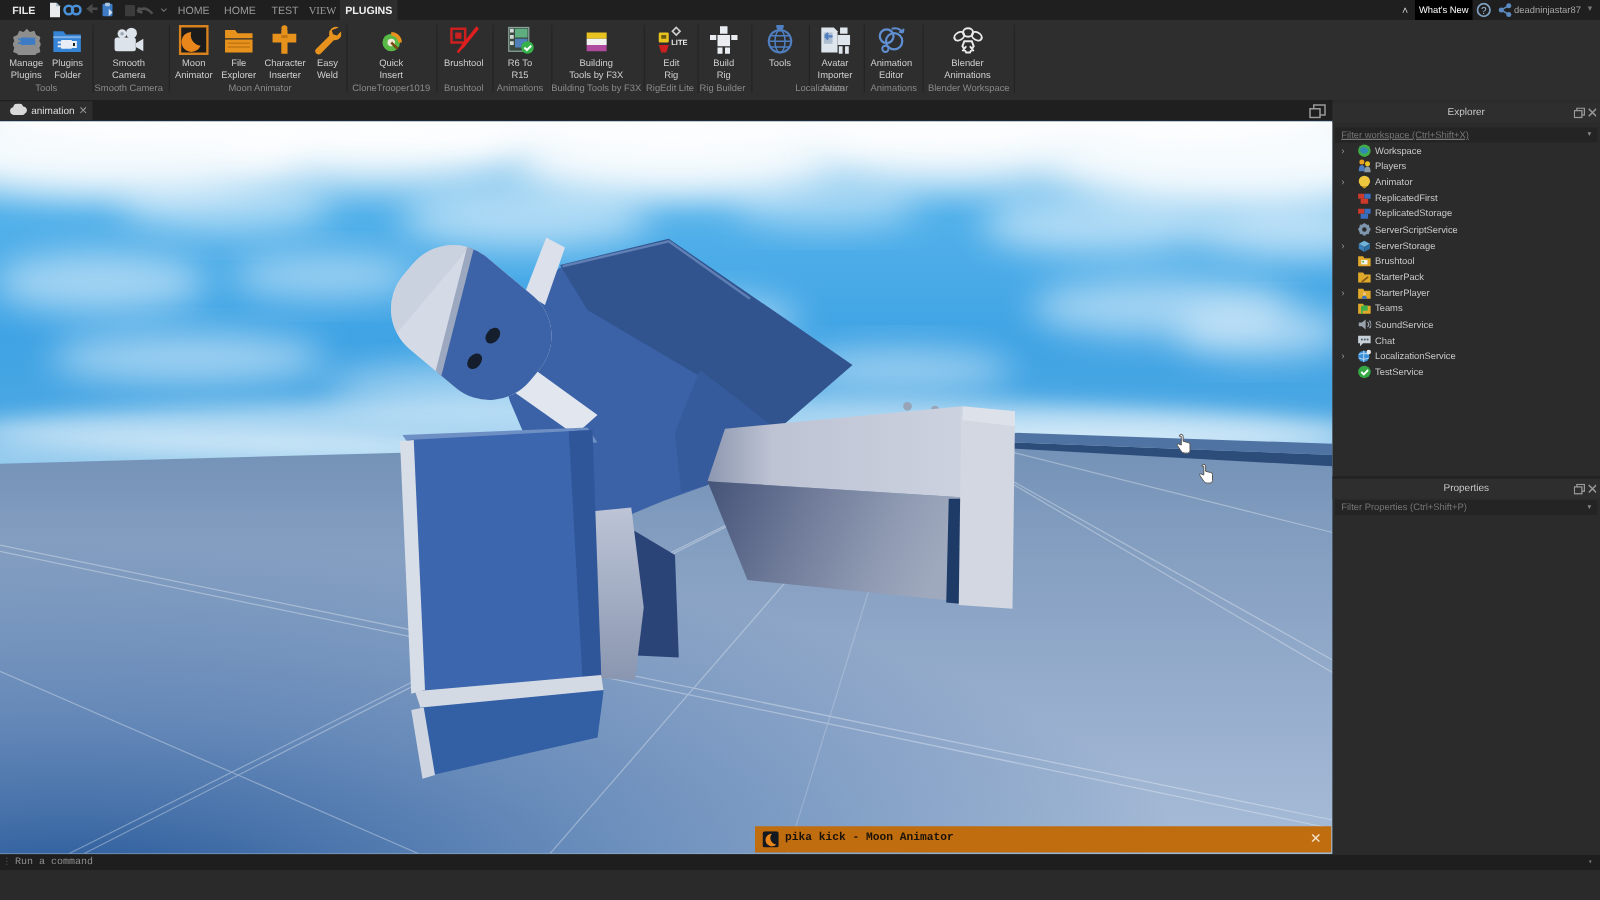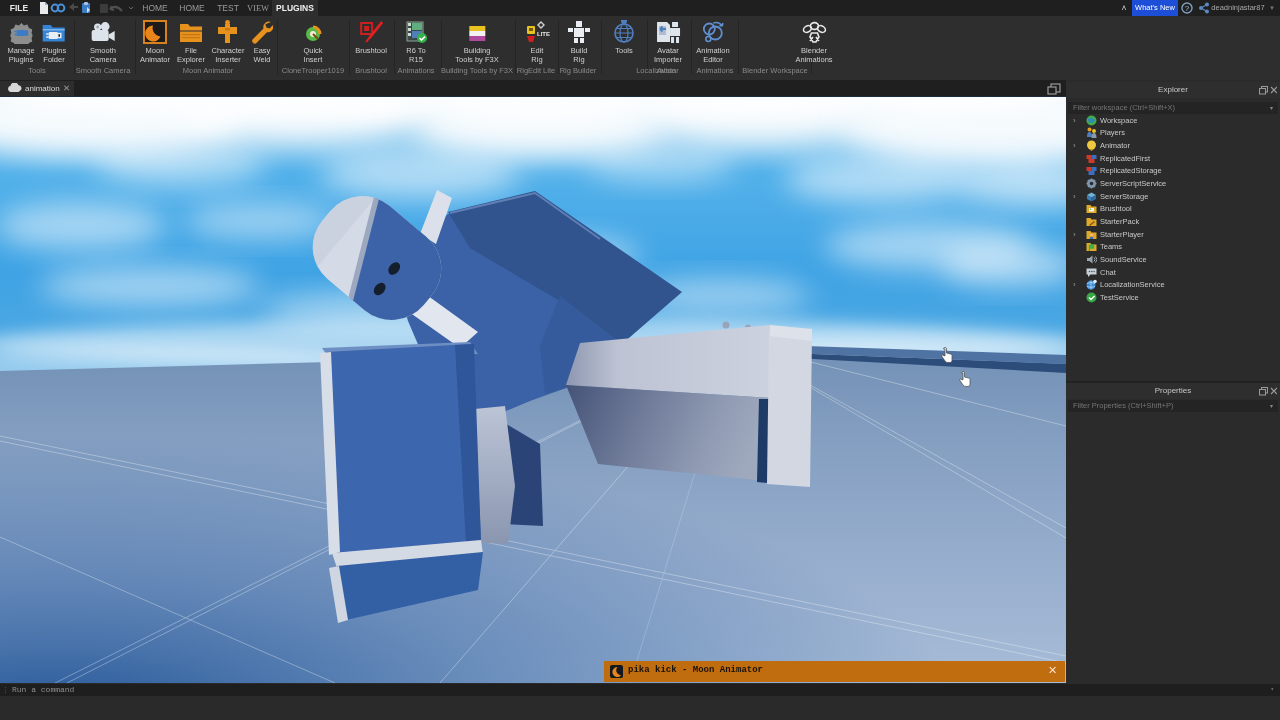--- a/index.html
+++ b/index.html
@@ -57,21 +57,21 @@
       <rect x="62" y="2" width="8" height="9" rx="1" fill="#3c3c3c"></rect>
       <path d="M84,9 q-6,-7 -12,-2 l2,-3 m-2,3 l4,1" stroke="#4f4f4f" stroke-width="2" fill="none"></path>
       <path d="M90,5 l3,3 l3,-3" stroke="#777" stroke-width="1.2" fill="none" transform="scale(0.7) translate(40,2)"></path>
     </svg>
     <div class="ttab" style="left:140px;width:30px;">HOME</div>
     <div class="ttab" style="left:177px;width:30px;">HOME</div>
     <div class="ttab" style="left:216px;width:24px;">TEST</div>
     <div class="ttab" style="left:246px;width:24px;font-family:Liberation Serif, serif;">VIEW</div>
     <div class="ttab" style="left:272px;width:46px;background:#2e2e2e;color:#efefef;font-weight:bold;">PLUGINS</div>
     <div class="ttab" style="left:1118px;width:12px;color:#cfcfcf;">˄</div>
-    <div class="ttab" style="left:1132px;width:46px;background:#1d4ed8;color:#fff;font-size:7.5px;">What's New</div>
+    <div class="ttab" style="left:1132px;width:46px;background:#000000;color:#fff;font-size:7.5px;">What's New</div>
     <svg class="abs" style="left:1181px;top:2px;" width="30" height="12" viewBox="0 0 30 12">
       <circle cx="6" cy="6" r="5" fill="none" stroke="#7f9fc0" stroke-width="1.4"></circle>
       <text x="6" y="9" font-size="8" fill="#9fc0de" text-anchor="middle" font-family="Liberation Sans">?</text>
       <circle cx="26" cy="2.5" r="2" fill="#5c89c0"></circle>
         <circle cx="26" cy="9.5" r="2" fill="#5c89c0"></circle>
         <circle cx="20" cy="6" r="2" fill="#5c89c0"></circle>
       <path d="M20,6 L26,2.5 M20,6 L26,9.5" stroke="#5c89c0" stroke-width="1.2"></path>
     </svg>
     <div class="ttab" style="left:1210px;width:56px;color:#a8a8a8;font-size:7.5px;">deadninjastar87</div>
     <div class="ttab" style="left:1266px;width:12px;color:#777;font-size:7px;">▾</div>
@@ -263,21 +263,21 @@
         <div class="ricon">
       <svg width="26" height="24" viewBox="0 0 26 24">
             <circle cx="9" cy="9" r="5.5" fill="none" stroke="#5f8fd0" stroke-width="1.8"></circle>
             <circle cx="15" cy="13" r="6.5" fill="none" stroke="#5f8fd0" stroke-width="1.8"></circle>
             <circle cx="8" cy="19" r="2.5" fill="none" stroke="#5f8fd0" stroke-width="1.6"></circle>
             <path d="M13,3 a8,8 0 0 1 9,3 m0,0 l0.5,-3 m-0.5,3 l-3,-0.5" stroke="#5f8fd0" stroke-width="1.6" fill="none"></path>
           </svg>
         </div>
       <div class="rlab">Animation<br>Editor</div>
       </div>
-    <div class="ritem" style="left:814px;top:4px;">
+    <div class="ritem" style="left:774px;top:4px;">
         <div class="ricon">
       <svg width="26" height="24" viewBox="0 0 26 24">
             <ellipse cx="13" cy="6" rx="4" ry="3.4" fill="none" stroke="#e8e8e8" stroke-width="1.6"></ellipse>
             <ellipse cx="6" cy="9" rx="4.2" ry="3" fill="none" stroke="#e8e8e8" stroke-width="1.6" transform="rotate(-30 6 9)"></ellipse>
             <ellipse cx="20" cy="9" rx="4.2" ry="3" fill="none" stroke="#e8e8e8" stroke-width="1.6" transform="rotate(30 20 9)"></ellipse>
             <path d="M10,13 h6 l1.5,4 -3,5 h-3 l-3,-5 z M11.5,17 l-3,4 M14.5,17 l3,4" fill="none" stroke="#e8e8e8" stroke-width="1.6"></path>
           </svg>
         </div>
       <div class="rlab">Blender<br>Animations</div>
       </div>
@@ -441,21 +441,21 @@
   </svg>
   </div>
   <div id="rightpanel" class="abs">
     <div class="paneltitle" style="top:2px;">Explorer
       <svg class="abs" style="left:193px;top:4px;" width="18" height="9" viewBox="0 0 18 9">
           <rect x="2.5" y="0.5" width="6" height="5.5" fill="none" stroke="#9a9a9a"></rect>
           <rect x="0.5" y="2.5" width="6" height="5.5" fill="#2e2e2e" stroke="#9a9a9a"></rect>
           <path d="M12,1 l6,6 M18,1 l-6,6" stroke="#9a9a9a" stroke-width="1.2"></path>
         </svg>
     </div>
-    <div class="filterrow" style="top:22px;">Filter workspace (Ctrl+Shift+X)<span style="position:absolute;right:5px;color:#888;font-size:6px;">▾</span></div>
+    <div class="filterrow" style="top:22px;text-decoration:underline;">Filter workspace (Ctrl+Shift+X)<span style="position:absolute;right:5px;color:#888;font-size:6px;">▾</span></div>
     <div class="trow" style="top:33.5px">
         <span class="arr">›</span>
         <svg class="ic" width="11" height="11">
           <circle cx="5.5" cy="5.5" r="5" fill="#3fae49"></circle>
           <path d="M2,4 q2,-2 4,-1 t3,2 q-1,3 -4,3 t-3,-4" fill="#2e7fd0" opacity="0.8"></path>
         </svg>
         <span class="tx">Workspace</span>
       </div>
     <div class="trow" style="top:46.2px">
         <svg class="ic" width="11" height="11">

